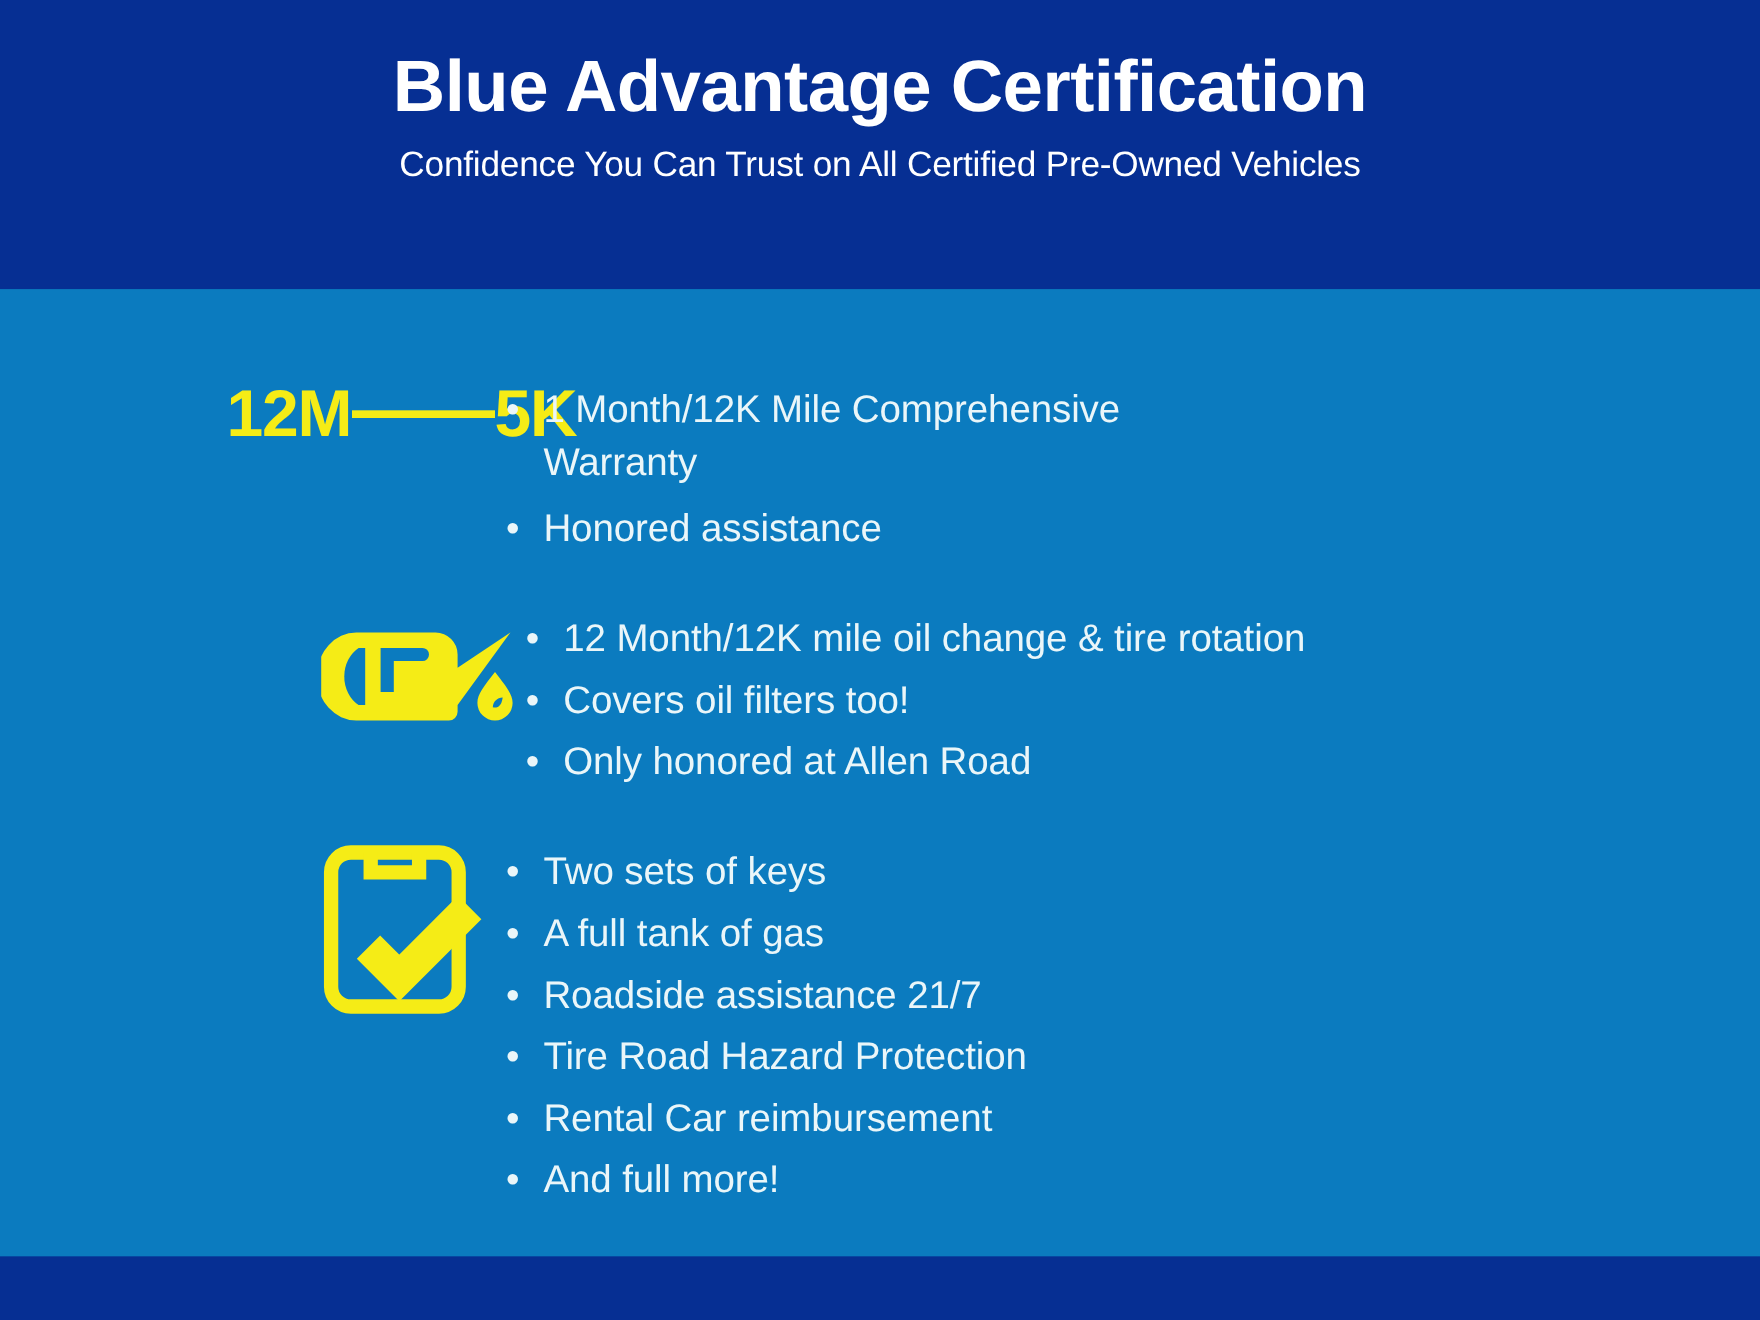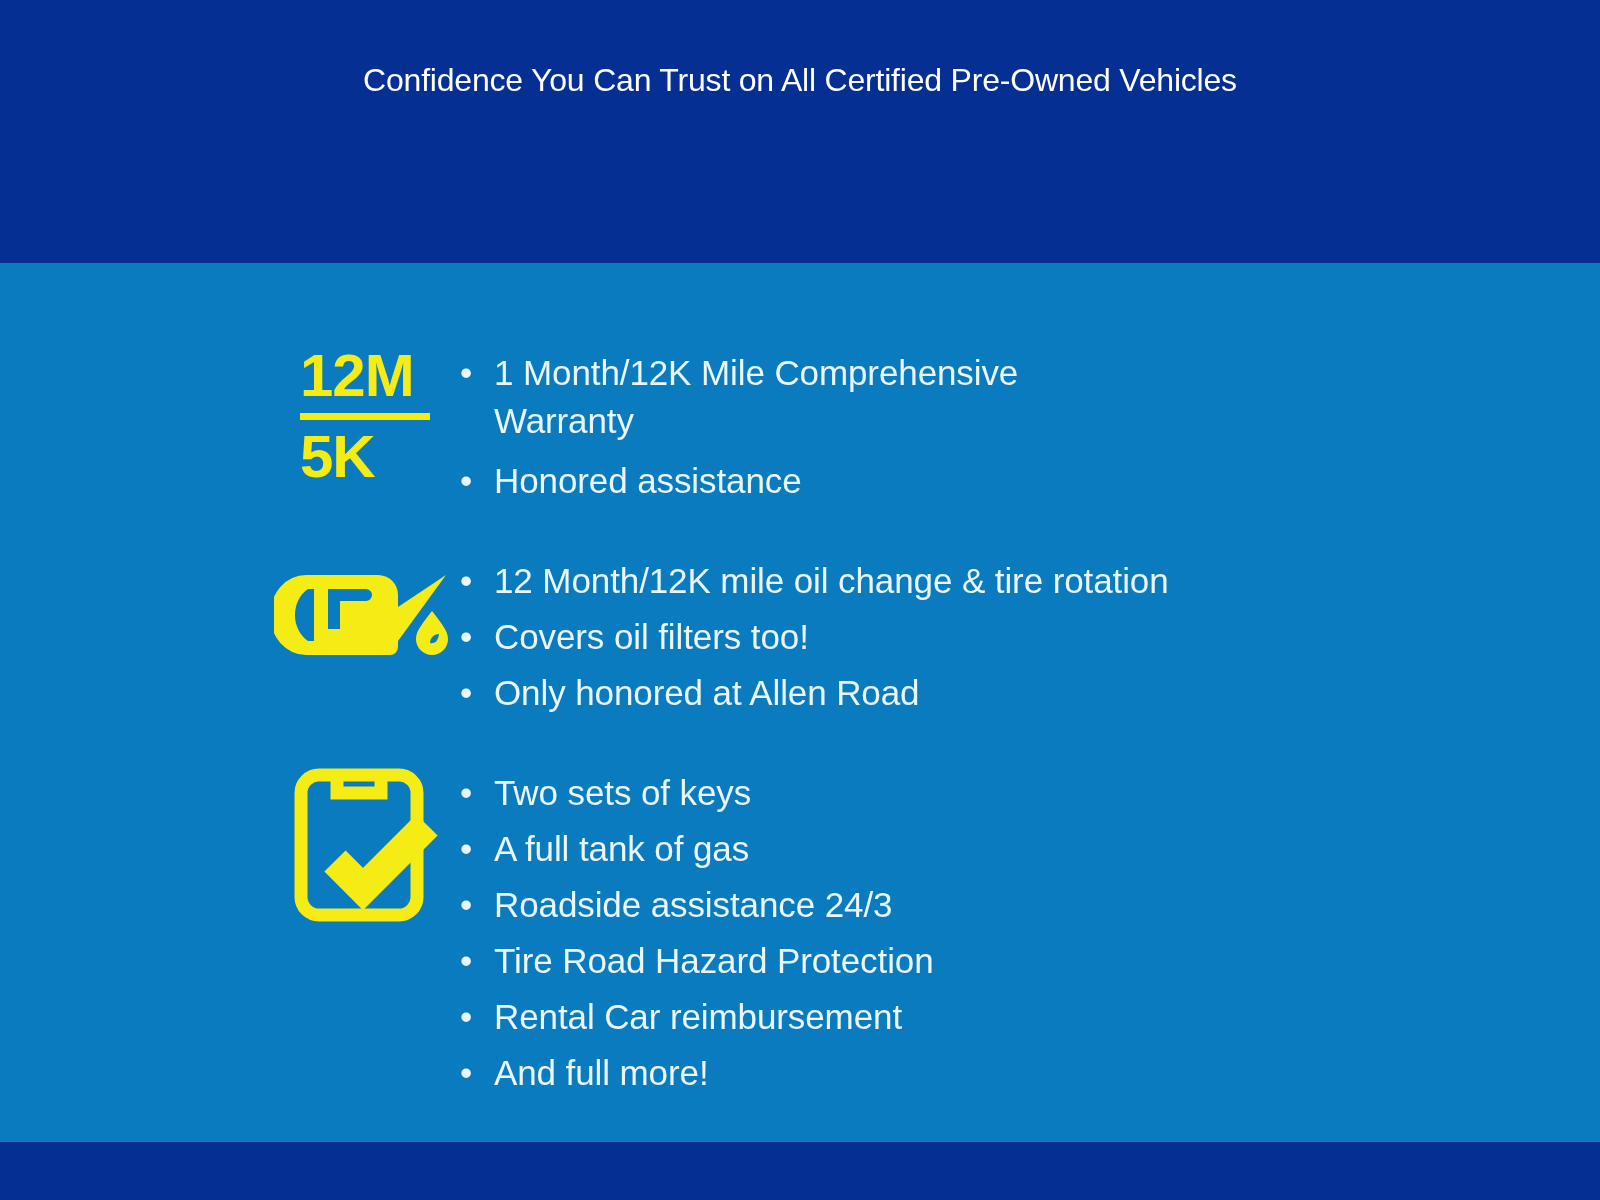--- a/index.html
+++ b/index.html
@@ -74,21 +74,22 @@
     width: 190px;
     flex: 0 0 190px;
     display: flex;
     align-items: flex-start;
     justify-content: center;
   }
 
   
   .frac-icon {
     display: flex;
-    flex-direction: column;
+    flex-direction: row;
+    align-items: center;
     line-height: 1;
   }
   .frac-num, .frac-den {
     color: #F5EC16;
     font-size: 60px;
     font-weight: bold;
     letter-spacing: -1px;
     line-height: 1.02;
   }
   .frac-bar {
@@ -132,40 +133,41 @@
     width: 100%;
     background: #062F93;
   }
 </style>
 </head>
 <body>
 
 <div id="poster">
 
   <div class="header">
+    <h1 class="header-title">Blue Advantage Certification</h1>
     <div class="header-subtitle">Confidence You Can Trust on All Certified Pre-Owned Vehicles</div>
   </div>
 
   <div class="body-area">
 
     <div class="feature-group" style="top:82px; left:270px;">
       <div class="icon-slot">
         <div class="frac-icon">
           <div class="frac-num">12M</div>
           <div class="frac-bar"></div>
           <div class="frac-den">5K</div>
         </div>
       </div>
       <ul class="bullets" style="margin-top:4px; max-width:560px;">
         <li>1 Month/12K Mile Comprehensive Warranty</li>
         <li>Honored assistance</li>
       </ul>
     </div>
 
-    <div class="feature-group" style="top:290px; left:270px;">
+    <div class="feature-group" style="top:290px; left:288px;">
       <div class="icon-slot">
         <svg width="182" height="120" viewBox="0 0 182 120">
 
           <path d="M32 22 h72 a20 20 0 0 1 20 20 v12 L172 22 L124 88 v6 a8 8 0 0 1 -8 8 H32 a36 40 0 0 1 0 -80 Z" fill="#F5EC16"></path>
 
           <path d="M34 36 a26 30 0 0 0 0 52 h6 V36 Z" fill="#0B7BBF"></path>
 
           <path d="M54 36 h38 a6 6 0 0 1 0 12 H66 v28 h-12 Z" fill="#0B7BBF"></path>
 
           <path d="M158 58 c10 13 16 20 16 28 a16 16 0 0 1 -32 0 c0 -8 6 -15 16 -28 Z" fill="#F5EC16"></path>
@@ -186,21 +188,21 @@
           <rect x="14" y="12" width="116" height="140" rx="18" ry="18" fill="none" stroke="#F5EC16" stroke-width="13"></rect>
 
           <path d="M50 12 v18 h44 v-18" fill="none" stroke="#F5EC16" stroke-width="13" stroke-linejoin="miter"></path>
 
           <path d="M48 98 L76 126 L140 62" fill="none" stroke="#F5EC16" stroke-width="30" stroke-linecap="butt" stroke-linejoin="miter"></path>
         </svg>
       </div>
       <ul class="bullets tight" style="margin-top:6px; max-width:640px;">
         <li>Two sets of keys</li>
         <li>A full tank of gas</li>
-        <li>Roadside assistance 24/3</li>
+        <li>Roadside assistance 21/7</li>
         <li>Tire Road Hazard Protection</li>
         <li>Rental Car reimbursement</li>
         <li>And full more!</li>
       </ul>
     </div>
 
   </div>
 
   <div class="footer-band"></div>
 

